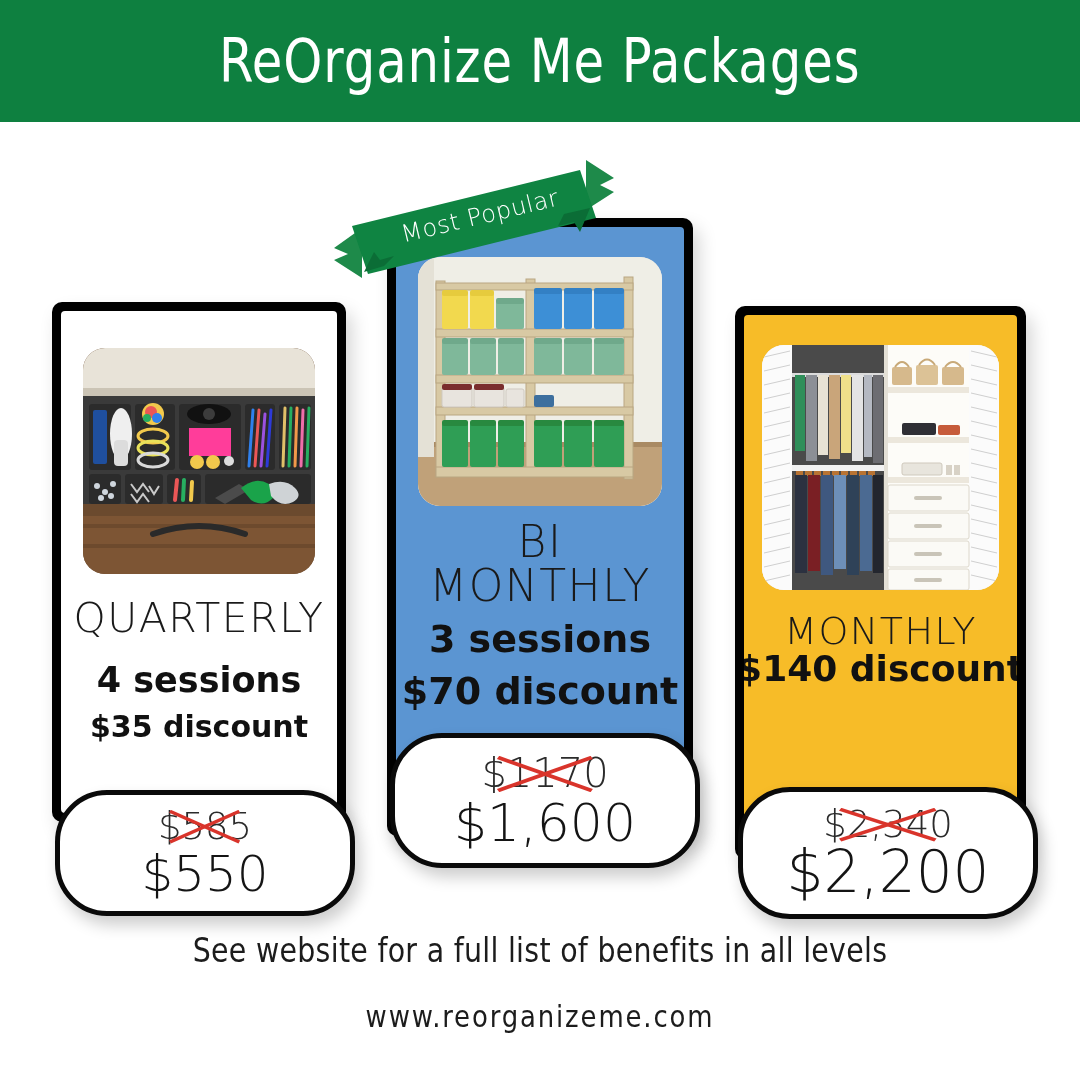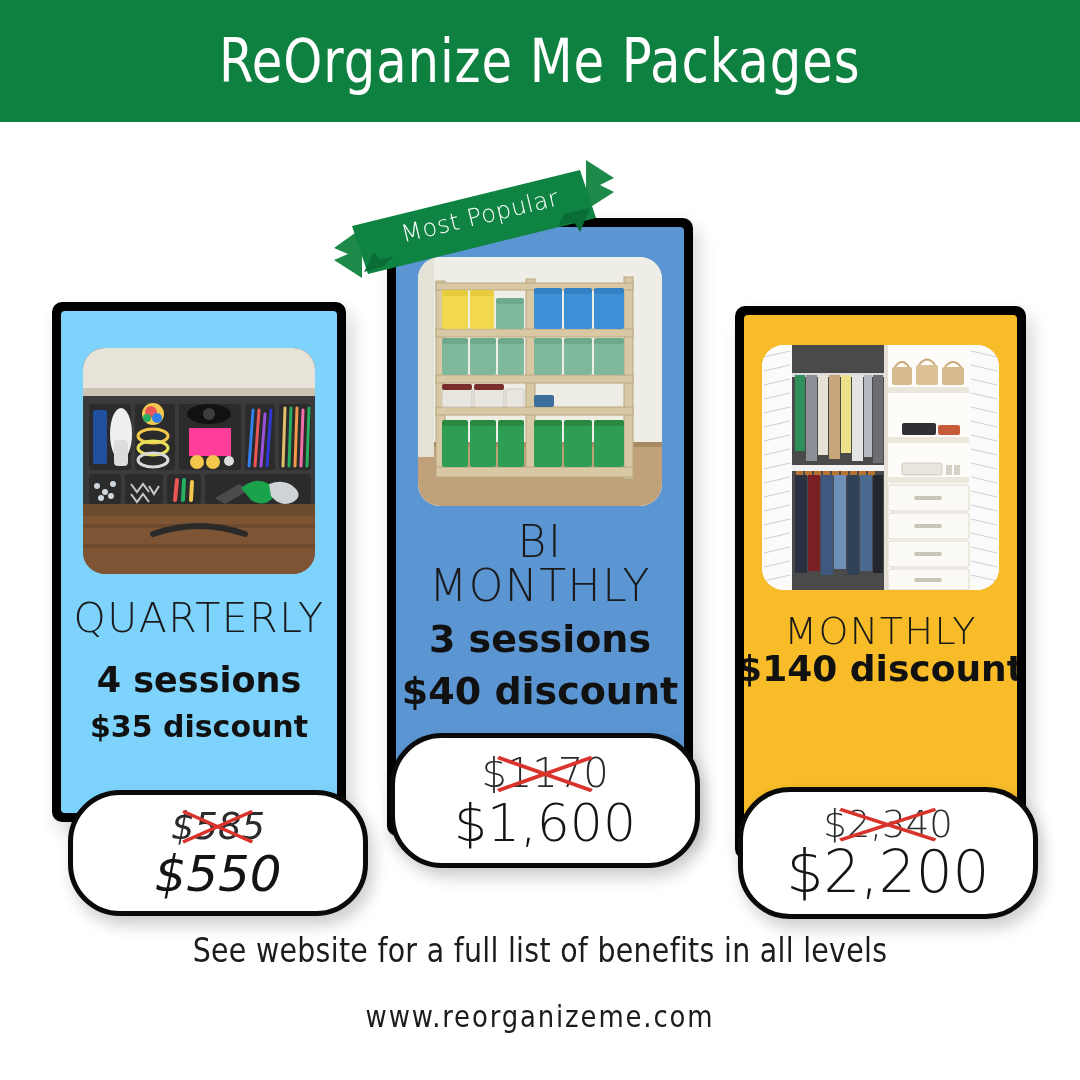--- a/index.html
+++ b/index.html
@@ -27,21 +27,21 @@
     position:absolute;background:#000;border-radius:10px;
     box-shadow:6px 10px 18px rgba(0,0,0,.17);
     overflow:visible;
   }
   .card-inner{
     position:absolute;left:9px;top:9px;right:9px;bottom:9px;
     border-radius:4px;overflow:hidden;
     display:flex;flex-direction:column;align-items:center;
   }
   .card1{left:52px;top:302px;width:294px;height:520px;}
-  .card1 .card-inner{background:#7dd3fc;}
+  .card1 .card-inner{background:#ffffff;}
   .card2{left:387px;top:218px;width:306px;height:618px;}
   .card2 .card-inner{background:#5b95d2;}
   .card3{left:735px;top:306px;width:291px;height:553px;}
   .card3 .card-inner{background:#f7bc28;}
 
   
   .photo{
     position:relative;border-radius:22px;overflow:hidden;background:#ddd;
     flex:none;
   }
@@ -69,21 +69,21 @@
   .card3 .sessions{font-size:35px;margin-top:14px;}
   .card3 .discount{font-size:36px;margin-top:0;}
 
   
   .pill{
     position:absolute;background:#ffffff;border:5px solid #0a0a0a;
     border-radius:52px;box-shadow:5px 9px 16px rgba(0,0,0,.20);
     display:flex;flex-direction:column;align-items:center;justify-content:center;
     z-index:5;
   }
-  .pill1{left:68px;top:790px;width:290px;height:116px;font-style:italic;}
+  .pill1{left:55px;top:790px;width:290px;height:116px;}
   .pill2{left:390px;top:733px;width:300px;height:125px;}
   .pill3{left:738px;top:787px;width:290px;height:122px;}
   .old-price-wrap{position:relative;display:inline-block;line-height:1;}
   .old-price{
     color:#2b2b2b;font-weight:300;white-space:nowrap;
     font-family:"DejaVu Sans","Liberation Sans",sans-serif;
   }
   .pill1 .old-price{font-size:37px;}
   .pill2 .old-price{font-size:40px;}
   .pill3 .old-price{font-size:37px;}
@@ -295,21 +295,21 @@
           </g>
           <rect x="0" y="0" width="16" height="200" fill="#e4e1d6"></rect>
         </svg>
       </div>
 
       <div class="plan-name">
         <span>BI</span><br>
         <span>MONTHLY</span>
       </div>
       <div class="sessions">3 sessions</div>
-      <div class="discount">$40 discount</div>
+      <div class="discount">$70 discount</div>
     </div>
   </div>
 
   <div class="pill pill2">
     <div class="old-price-wrap">
       <span class="old-price">$1170</span>
       <svg class="x" viewBox="0 0 100 50" preserveAspectRatio="none">
         <line x1="4" y1="2" x2="96" y2="48" stroke="#d9342b" stroke-width="5"></line>
         <line x1="96" y1="2" x2="4" y2="48" stroke="#d9342b" stroke-width="5"></line>
       </svg>

